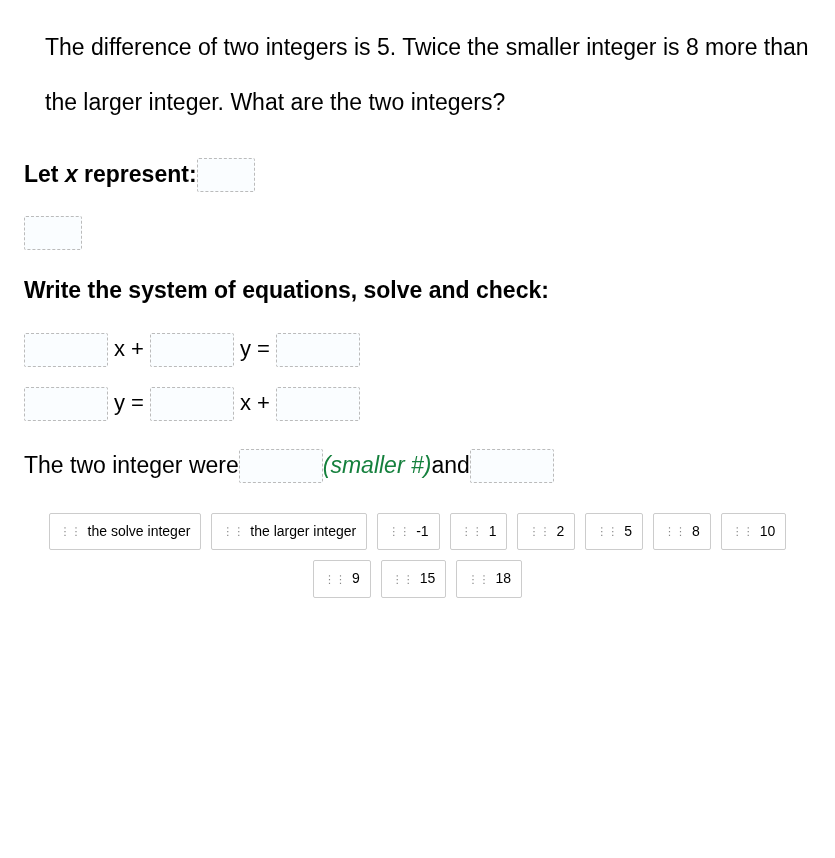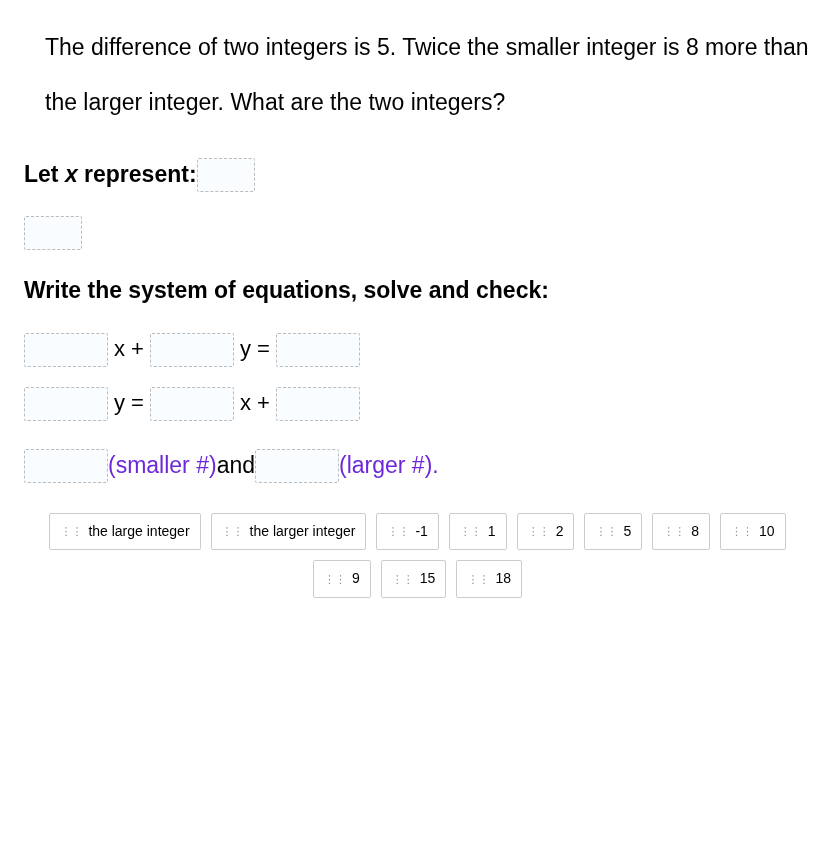--- a/index.html
+++ b/index.html
@@ -35,21 +35,21 @@
     border-radius: 2px;
   }
   .drop.wide { min-width: 84px; }
   .eq-line {
     display: flex;
     align-items: center;
     gap: 4px;
     margin-bottom: 20px;
   }
   .eq-text { padding: 0 2px; font-size: 22px; }
-  .red { color: #6d28d9; }
+  .red { color: #15803d; font-style: italic; }
   .tiles {
     margin-top: 30px;
     display: flex;
     flex-wrap: wrap;
     gap: 10px;
     justify-content: center;
   }
   .tile {
     border: 1px solid #ccc;
     background: #fff;
@@ -96,31 +96,31 @@
 
 <div class="eq-line">
   <span class="drop wide"></span>
   <span class="eq-text">y =</span>
   <span class="drop wide"></span>
   <span class="eq-text">x +</span>
   <span class="drop wide"></span>
 </div>
 
 <div class="row" style="margin-top:28px;">
+  <span>The two integer were</span>
   <span class="drop wide"></span>
   <span class="red">(smaller #)</span>
   <span> and</span>
   <span class="drop wide"></span>
-  <span class="red">(larger #).</span>
 </div>
 
 <div class="tiles">
     <div class="tile">
       <span class="grip">⋮⋮</span>
-      <span>the large integer</span>
+      <span>the solve integer</span>
     </div>
     <div class="tile">
       <span class="grip">⋮⋮</span>
       <span>the larger integer</span>
     </div>
     <div class="tile">
       <span class="grip">⋮⋮</span>
       <span>-1</span>
     </div>
     <div class="tile">

